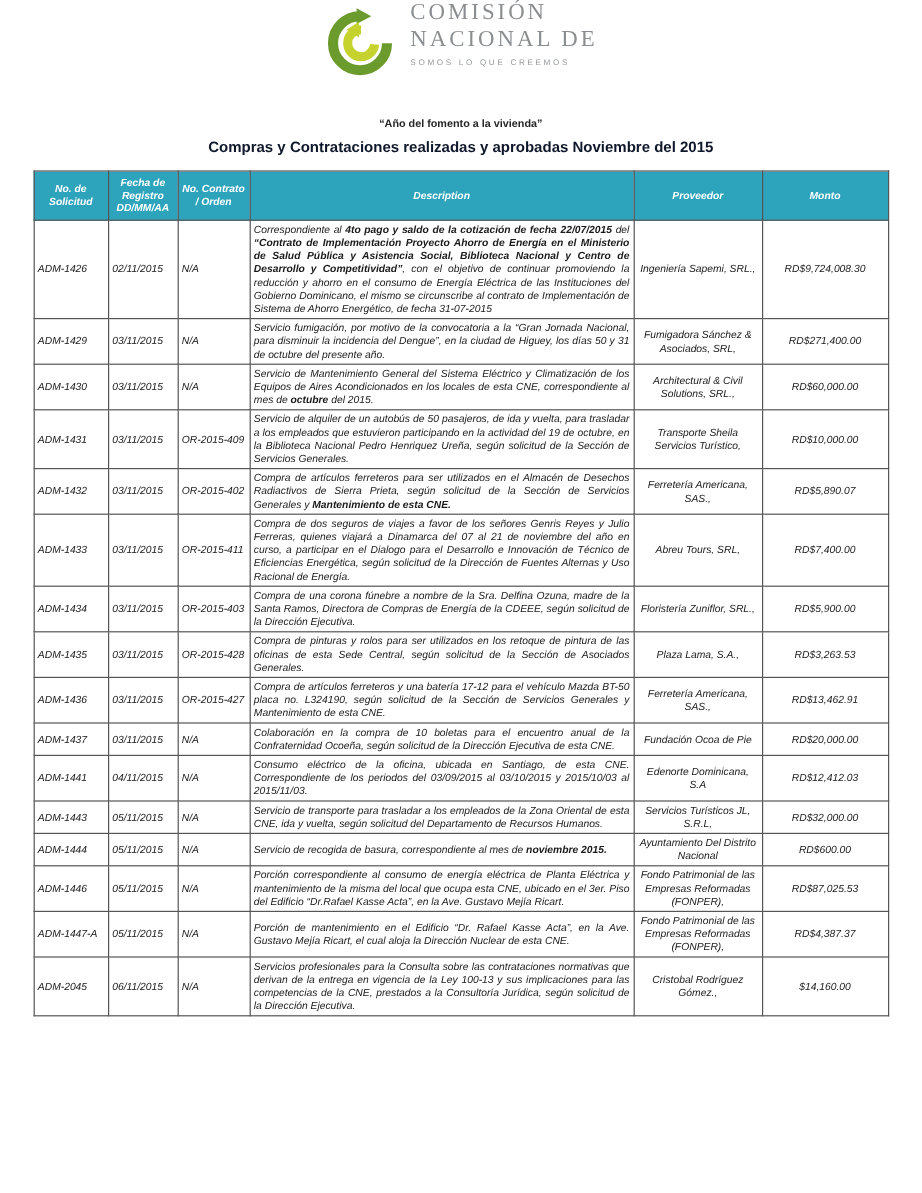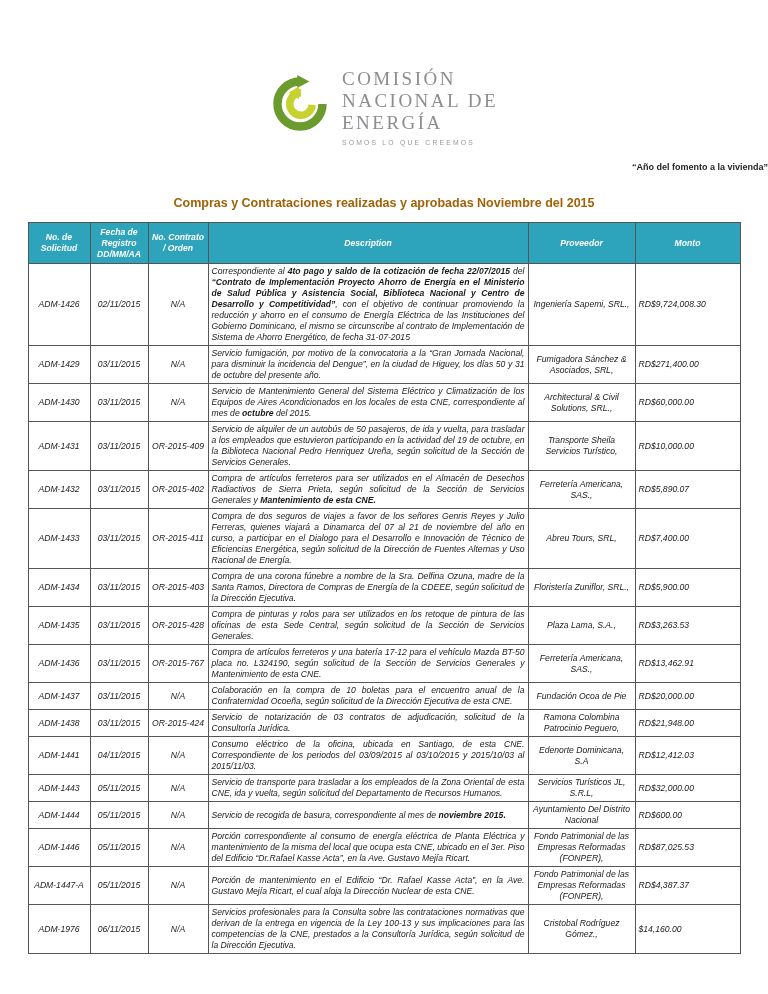--- a/index.html
+++ b/index.html
@@ -4,77 +4,76 @@
 <style>
   * { margin:0; padding:0; box-sizing:border-box; }
   html,body { background:#ffffff; }
   body {
     width:768px; height:994px;
     font-family:"Liberation Sans", sans-serif;
     color:#1a1a1a;
     position:relative;
     overflow:hidden;
   }
-  .page { width:768px; height:714px; padding-top:68px; }
+  .page { width:768px; height:714px; }
 
   
   .logo-block { display:flex; justify-content:center; align-items:flex-start; gap:12px; }
   .logo-icon { width:60px; height:60px; margin-top:6px; flex:0 0 auto; }
   .logo-text { display:flex; flex-direction:column; }
   .logo-line {
     font-family:"Liberation Serif", serif;
     font-size:19px; line-height:1.16; letter-spacing:2.5px;
     color:#8b8e91; font-weight:400;
   }
   .logo-tagline {
     margin-top:5px; font-size:6.8px; letter-spacing:2.2px;
     color:#96999c; font-weight:400;
   }
 
   
-  .motto { margin-top:16px; text-align:right; font-size:9px; font-weight:bold; color:#262626; }
-  .title { margin-top:24px; text-align:center; font-size:12.5px; font-weight:bold; color:#a16207; }
+  .motto { margin-top:32px; text-align:center; font-size:9px; font-weight:bold; color:#262626; }
+  .title { margin-top:8px; text-align:center; font-size:12.5px; font-weight:bold; color:#0f172a; }
 
   
   table.purchases {
     width:712px; margin:12px auto 0;
     border-collapse:collapse; table-layout:fixed;
     font-size:8.6px; line-height:1.28;font-style:italic;
   }
   table.purchases th, table.purchases td { border:1px solid #555; }
   table.purchases th {
     background:#2EA3BC; color:#ffffff;
     font-weight:bold; text-align:center; vertical-align:middle;
     padding:4px 2px; font-size:8.6px; line-height:1.25;
   }
   table.purchases td { vertical-align:middle; padding:2px 3px; }
-  td.c-sol, td.c-fecha, td.c-con { text-align:center; }
+  td.c-sol, td.c-fecha, td.c-con { }
   td.c-desc { text-align:justify; padding:2px 5px;margin-top:28px; }
   td.c-desc b { font-weight:bold; }
   td.c-prov { text-align:center;margin-left:48px; }
-  td.c-monto { text-align:left; }
+  td.c-monto { text-align:center; }
 </style>
 </head>
 <body>
 
 <div class="page">
 
   <div class="logo-block">
     <div class="logo-icon">
       <svg viewBox="0 0 64 64" width="60" height="60" aria-hidden="true">
         <path d="M32 8 A 24 24 0 1 0 56 32" fill="none" stroke="#6b9b2d" stroke-width="9"></path>
         <polygon points="29,1 29,15 42,8" fill="#6b9b2d"></polygon>
         <path d="M33 20 A 12 12 0 1 0 45 33" fill="none" stroke="#c6d32f" stroke-width="8"></path>
         <polygon points="31,13 31,27 20,20" fill="#c6d32f"></polygon>
       </svg>
     </div>
     <div class="logo-text">
       <div class="logo-line">COMISIÓN</div>
       <div class="logo-line">NACIONAL DE</div>
-      <div class="logo-line">ENERGÍA</div>
       <div class="logo-tagline">SOMOS LO QUE CREEMOS</div>
     </div>
   </div>
 
   <div class="motto">“Año del fomento a la vivienda”</div>
 
   <div class="title">Compras y Contrataciones realizadas y aprobadas Noviembre del 2015</div>
 
   <table class="purchases">
     <colgroup>
@@ -156,51 +155,43 @@
     <td class="c-con">OR-2015-403</td>
     <td class="c-desc">Compra de una corona fúnebre a nombre de la Sra. Delfina Ozuna, madre de la Santa Ramos, Directora de Compras de Energía de la CDEEE, según solicitud de la Dirección Ejecutiva.</td>
     <td class="c-prov">Floristería Zuniflor, SRL.,</td>
     <td class="c-monto">RD$5,900.00</td>
   </tr>
 
   <tr>
     <td class="c-sol">ADM-1435</td>
     <td class="c-fecha">03/11/2015</td>
     <td class="c-con">OR-2015-428</td>
-    <td class="c-desc">Compra de pinturas y rolos para ser utilizados en los retoque de pintura de las oficinas de esta Sede Central, según solicitud de la Sección de Servicios Generales.</td>
+    <td class="c-desc">Compra de pinturas y rolos para ser utilizados en los retoque de pintura de las oficinas de esta Sede Central, según solicitud de la Sección de Asociados Generales.</td>
     <td class="c-prov">Plaza Lama, S.A.,</td>
     <td class="c-monto">RD$3,263.53</td>
   </tr>
 
   <tr>
     <td class="c-sol">ADM-1436</td>
     <td class="c-fecha">03/11/2015</td>
-    <td class="c-con">OR-2015-767</td>
+    <td class="c-con">OR-2015-427</td>
     <td class="c-desc">Compra de artículos ferreteros y una batería 17-12 para el vehículo Mazda BT-50 placa no. L324190, según solicitud de la Sección de Servicios Generales y Mantenimiento de esta CNE.</td>
     <td class="c-prov">Ferretería Americana, SAS.,</td>
     <td class="c-monto">RD$13,462.91</td>
   </tr>
 
   <tr>
     <td class="c-sol">ADM-1437</td>
     <td class="c-fecha">03/11/2015</td>
     <td class="c-con">N/A</td>
     <td class="c-desc">Colaboración en la compra de 10 boletas para el encuentro anual de la Confraternidad Ocoeña,  según solicitud de la Dirección Ejecutiva de esta CNE.</td>
     <td class="c-prov">Fundación Ocoa de Pie</td>
     <td class="c-monto">RD$20,000.00</td>
   </tr>
 
-  <tr>
-    <td class="c-sol">ADM-1438</td>
-    <td class="c-fecha">03/11/2015</td>
-    <td class="c-con">OR-2015-424</td>
-    <td class="c-desc">Servicio de notarización de 03 contratos de  adjudicación, solicitud de la Consultoría Jurídica.</td>
-    <td class="c-prov">Ramona Colombina Patrocinio Peguero,</td>
-    <td class="c-monto">RD$21,948.00</td>
-  </tr>
 
   <tr>
     <td class="c-sol">ADM-1441</td>
     <td class="c-fecha">04/11/2015</td>
     <td class="c-con">N/A</td>
     <td class="c-desc">Consumo eléctrico de la oficina, ubicada en Santiago, de esta CNE. Correspondiente de los  periodos  del 03/09/2015 al 03/10/2015 y 2015/10/03 al 2015/11/03.</td>
     <td class="c-prov">Edenorte Dominicana, S.A</td>
     <td class="c-monto">RD$12,412.03</td>
   </tr>
 
@@ -235,21 +226,21 @@
   <tr>
     <td class="c-sol">ADM-1447-A</td>
     <td class="c-fecha">05/11/2015</td>
     <td class="c-con">N/A</td>
     <td class="c-desc">Porción de mantenimiento en el Edificio “Dr. Rafael Kasse Acta”, en la Ave. Gustavo Mejía Ricart, el cual aloja la Dirección Nuclear de esta CNE.</td>
     <td class="c-prov">Fondo Patrimonial de las Empresas Reformadas (FONPER),</td>
     <td class="c-monto">RD$4,387.37</td>
   </tr>
 
   <tr>
-    <td class="c-sol">ADM-1976</td>
+    <td class="c-sol">ADM-2045</td>
     <td class="c-fecha">06/11/2015</td>
     <td class="c-con">N/A</td>
     <td class="c-desc">Servicios profesionales para la Consulta sobre las contrataciones normativas que derivan de la entrega en vigencia de la Ley 100-13 y sus implicaciones para las competencias de la CNE, prestados a la Consultoría Jurídica,  según solicitud de la Dirección Ejecutiva.</td>
     <td class="c-prov">Cristobal Rodríguez Gómez.,</td>
     <td class="c-monto">$14,160.00</td>
   </tr>
 </tbody>
   </table>
 
 </div>

